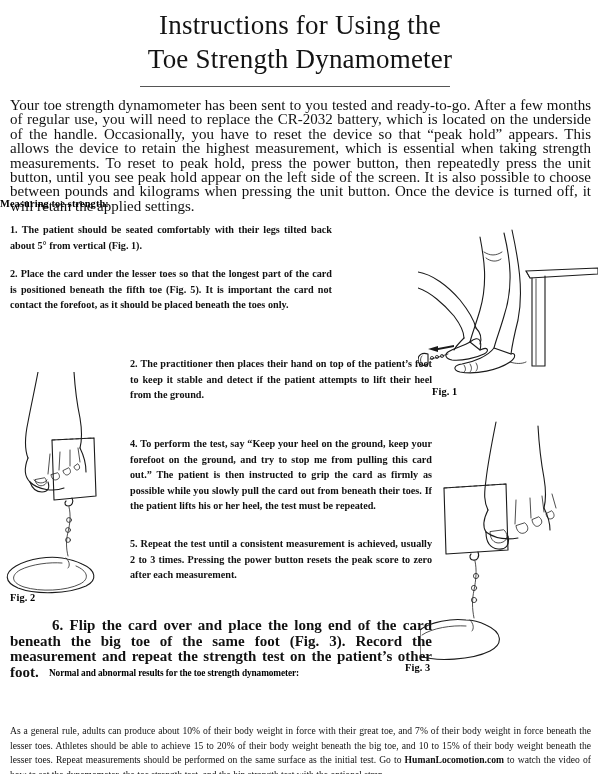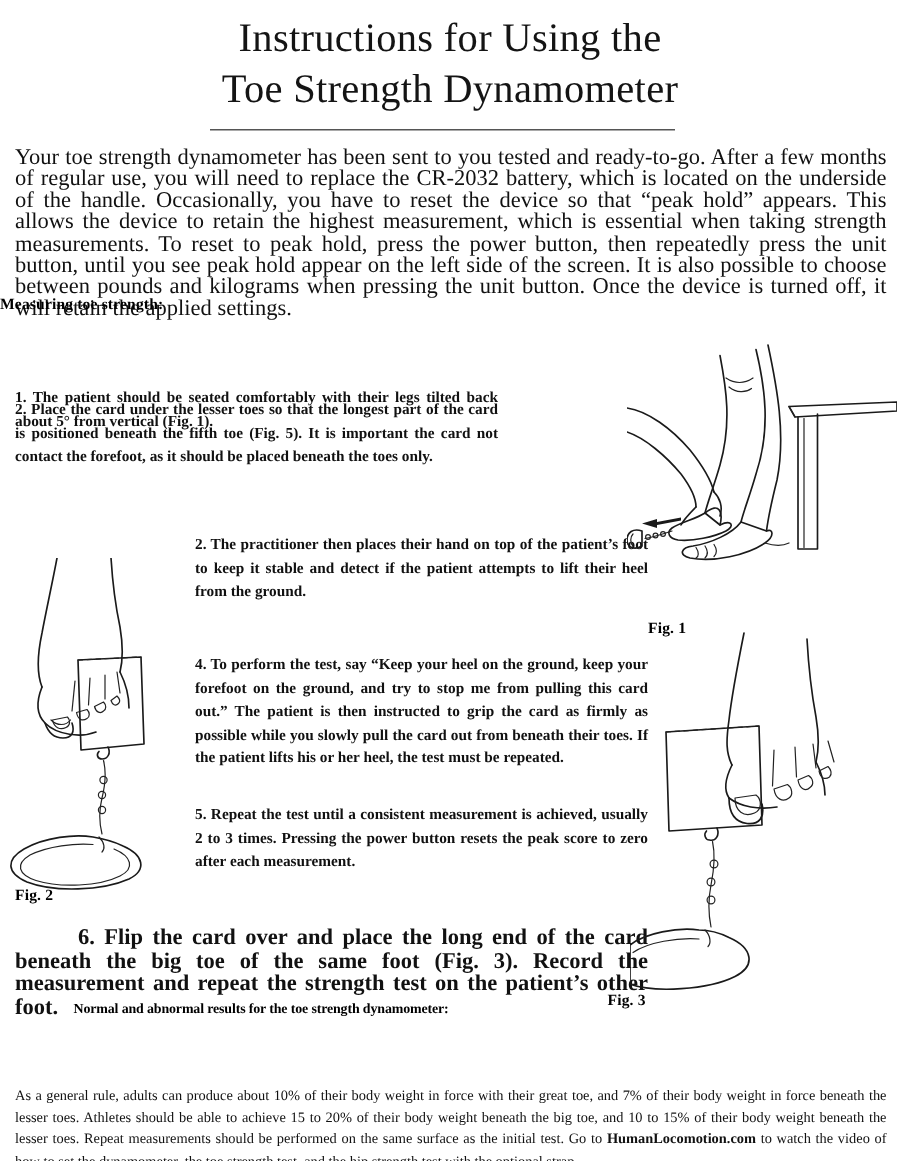--- a/index.html
+++ b/index.html
@@ -76,21 +76,20 @@
     font-weight: 700;
     letter-spacing: 0.1px;
   }
 
   .step1 {
     left: 10px;
     top: 222px;
     width: 322px;
     font-size: 10.2px;
     line-height: 15.6px;
-    margin-top: 36px;
   }
   .step2 {
     left: 10px;
     top: 266px;
     width: 322px;
     font-size: 10.2px;
     line-height: 15.6px;
   }
   .step3 {
     left: 130px;
@@ -142,21 +141,21 @@
   }
   .outro b { font-weight: 700; }
 
   
   .fig-label {
     position: absolute;
     font-size: 10.4px;
     font-weight: 700;
     letter-spacing: 0.1px;
   }
-  .fig1-label { left: 432px; top: 386px; margin-top: 28px; }
+  .fig1-label { left: 432px; top: 386px; }
   .fig2-label { left: 10px;  top: 592px; }
   .fig3-label { left: 405px; top: 662px; }
 
   
   .figure {
     position: absolute;
   }
   .fig1 { left: 418px; top: 224px; width: 180px; height: 158px; }
   .fig2 { left: 2px;   top: 372px; width: 122px; height: 232px; }
   .fig3 { left: 420px; top: 408px; width: 178px; height: 256px; }

